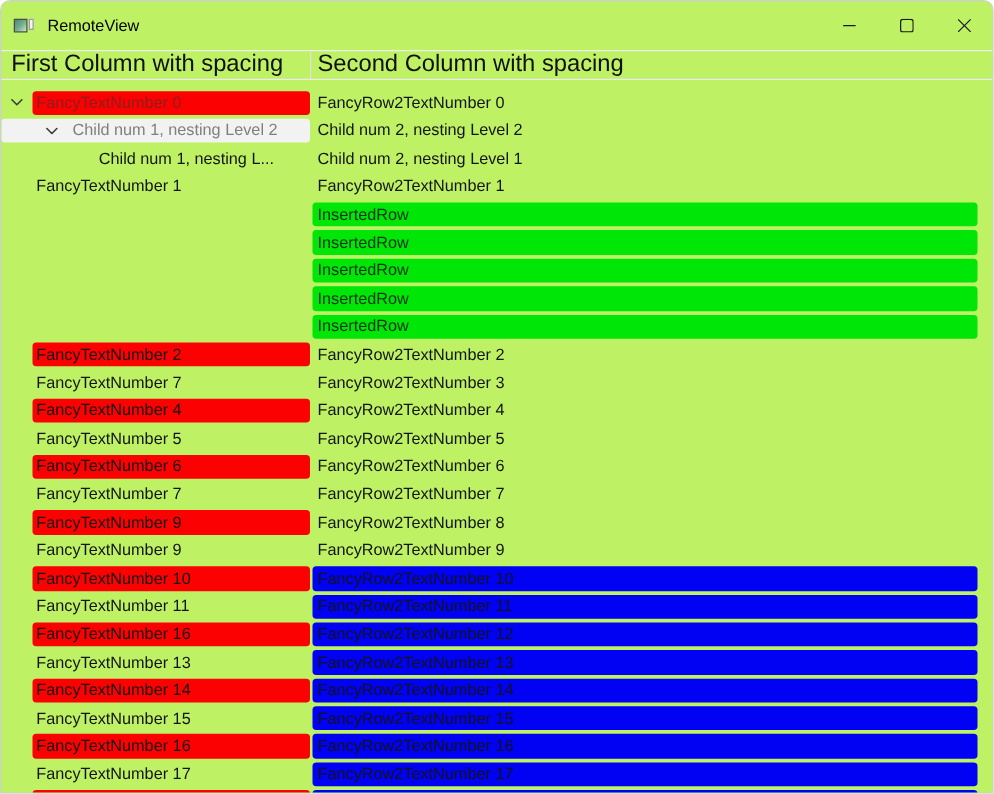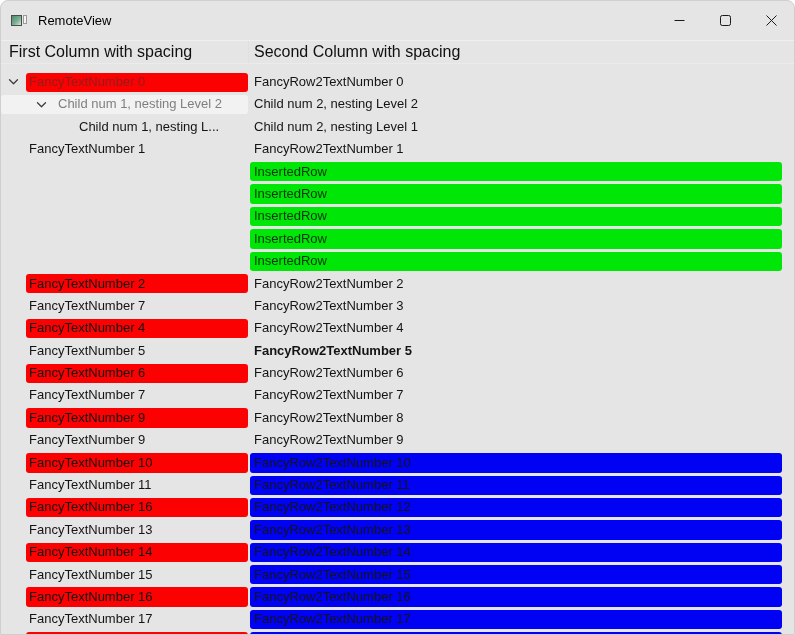--- a/index.html
+++ b/index.html
@@ -1,36 +1,36 @@
 <!DOCTYPE html>
 <html><head>
 <meta charset="utf-8">
 <style>
   html,body{margin:0;padding:0;background:#fff;}
   .window{
     position:relative;width:795px;height:635px;box-sizing:border-box;
     border:1px solid #cfcfcf;border-radius:8px 8px 0 0;overflow:hidden;
-    background:#e5e5e5;font-family:"Liberation Sans",sans-serif;color:#141414;
+    background:#bef264;font-family:"Liberation Sans",sans-serif;color:#141414;
   }
   
   .titlebar{height:40px;display:flex;align-items:center;border-bottom:1px solid #efefef;box-sizing:border-box;}
   .app-icon{position:relative;width:18px;height:14px;margin-left:10px;flex:0 0 auto;}
   .app-icon .ic-main{
     position:absolute;left:0;top:1px;width:11px;height:11px;box-sizing:border-box;
     border:1.5px solid #4c4c4c;background:linear-gradient(135deg,#4f8a74 0%,#79b092 55%,#cfe8d6 100%);
   }
   .app-icon .ic-side{
     position:absolute;left:12px;top:1px;width:4px;height:9px;box-sizing:border-box;
     border:1px solid #9a9a9a;background:#f4f4f2;
   }
   .title{margin-left:9px;font-size:13px;color:#000;}
   .controls{margin-left:auto;display:flex;height:100%;}
   .ctrl{width:46px;height:100%;display:flex;align-items:center;justify-content:center;background:transparent;border:none;padding:0;cursor:default;}
   
-  .header{position:relative;height:23px;display:flex;font-size:16px;color:#101010;border-bottom:1px solid #ebebeb;box-sizing:border-box;}
+  .header{position:relative;height:23px;display:flex;font-size:19px;color:#101010;border-bottom:1px solid #ebebeb;box-sizing:border-box;}
   .h1{width:248px;box-sizing:border-box;padding-left:8px;line-height:22px;border-right:1px solid #e0e0e0;white-space:nowrap;overflow:hidden;}
   .h2{flex:1;padding-left:5px;line-height:22px;white-space:nowrap;overflow:hidden;}
   
   .tree-body{position:relative;height:571px;padding-top:7px;overflow:hidden;box-sizing:border-box;}
   .row{position:relative;height:22.4px;}
   .c1{position:absolute;left:0;top:0;width:248px;height:100%;}
   .c2{position:absolute;left:249px;top:0;right:0;height:100%;}
   .bar{position:absolute;top:1.5px;bottom:1.5px;border-radius:3px;}
   .c1 .bar{right:1px;}
   .c2 .bar{left:0;right:12px;}
@@ -178,21 +178,21 @@
         </div>
         <div class="c2">
           <span class="txt" style="color: rgb(20, 20, 20);">FancyRow2TextNumber 4</span>
         </div>
       </div>
       <div class="row">
         <div class="c1">
           <span class="txt" style="left: 28px; color: rgb(20, 20, 20);">FancyTextNumber 5</span>
         </div>
         <div class="c2">
-          <span class="txt" style="color: rgb(20, 20, 20); font-weight: bold;">FancyRow2TextNumber 5</span>
+          <span class="txt" style="color: rgb(20, 20, 20);">FancyRow2TextNumber 5</span>
         </div>
       </div>
       <div class="row">
         <div class="c1">
           <div class="bar" style="background: rgb(251, 1, 1); left: 25px;"></div>
           <span class="txt" style="left: 28px; color: rgb(20, 20, 20);">FancyTextNumber 6</span>
         </div>
         <div class="c2">
           <span class="txt" style="color: rgb(20, 20, 20);">FancyRow2TextNumber 6</span>
         </div>

